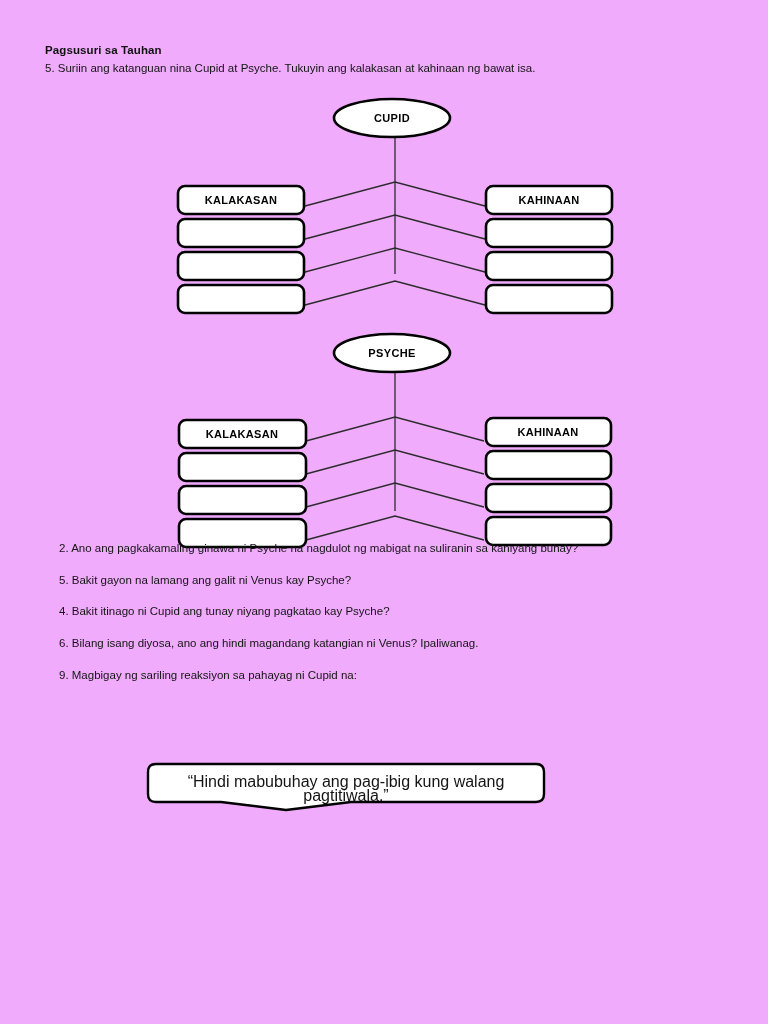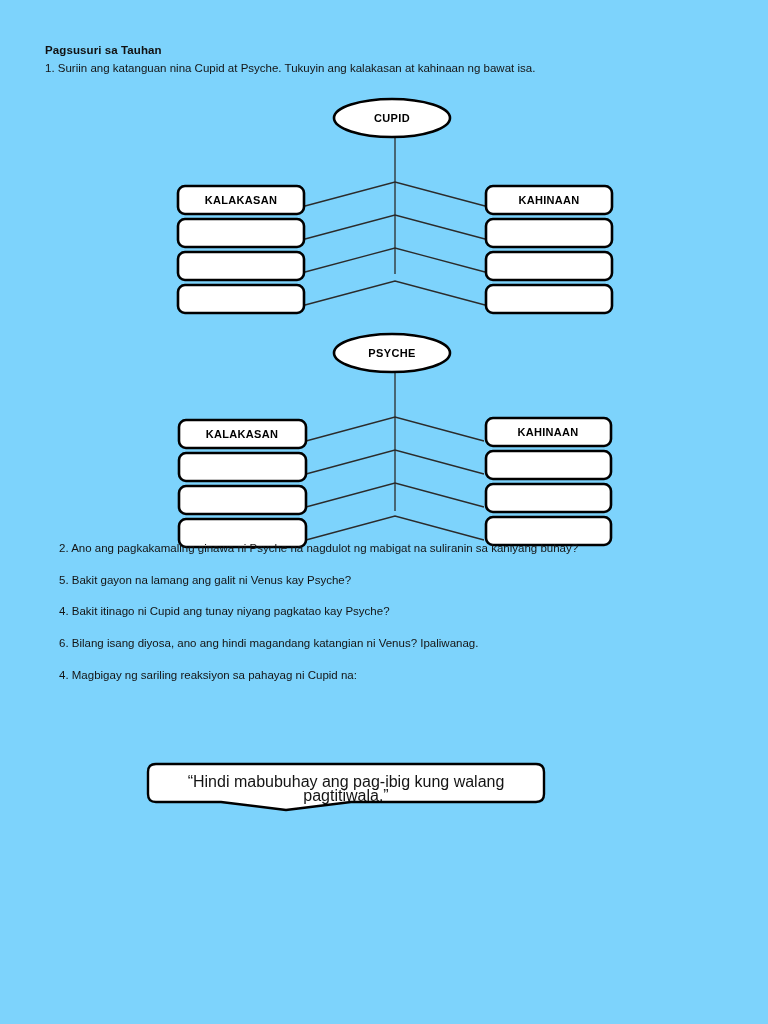--- a/index.html
+++ b/index.html
@@ -16,21 +16,21 @@
     color: #1a1a1a;
     overflow: hidden;
   }
 
   .page {
     position: absolute;
     left: 0;
     top: 0;
     width: 768px;
     height: 1024px;
-    background: #7dd3fc;
+    background: #f0abfc;
   }
 
   
   .header-block {
     position: absolute;
     left: 45px;
     top: 43px;
     width: 650px;
   }
   .doc-title {
@@ -151,21 +151,21 @@
     line-height: 14px;
   }
 </style>
 </head>
 <body>
 
 <div class="page">
 
   <div class="header-block">
     <div class="doc-title">Pagsusuri sa Tauhan</div>
-    <div class="instruction-line">1. Suriin ang katanguan nina Cupid at Psyche. Tukuyin ang kalakasan at kahinaan ng bawat isa.</div>
+    <div class="instruction-line">5. Suriin ang katanguan nina Cupid at Psyche. Tukuyin ang kalakasan at kahinaan ng bawat isa.</div>
   </div>
 
   <div class="diagram" id="diagram-cupid">
     <svg width="768" height="222" viewBox="0 0 768 222" xmlns="http://www.w3.org/2000/svg">
 
       <line class="dg-spine" x1="395" y1="41" x2="395" y2="178"></line>
 
       <polyline class="dg-connector" points="305,110 395,86 485,110"></polyline>
       <polyline class="dg-connector" points="305,143 395,119 485,143"></polyline>
       <polyline class="dg-connector" points="305,176 395,152 485,176"></polyline>
@@ -217,21 +217,21 @@
       <rect class="dg-box" x="486" y="153" width="125" height="28" rx="7" ry="7"></rect>
       <rect class="dg-box" x="486" y="186" width="125" height="28" rx="7" ry="7"></rect>
     </svg>
   </div>
 
   <div class="questions">
     <p class="question">2. Ano ang pagkakamaling ginawa ni Psyche na nagdulot ng mabigat na suliranin sa kaniyang buhay?</p>
     <p class="question">5. Bakit gayon na lamang ang galit ni Venus kay Psyche?</p>
     <p class="question">4. Bakit itinago ni Cupid ang tunay niyang pagkatao kay Psyche?</p>
     <p class="question">6. Bilang isang diyosa, ano ang hindi magandang katangian ni Venus? Ipaliwanag.</p>
-    <p class="question">4. Magbigay ng sariling reaksiyon sa pahayag ni Cupid na:</p>
+    <p class="question">9. Magbigay ng sariling reaksiyon sa pahayag ni Cupid na:</p>
   </div>
 
   <div class="quote-wrap">
     <svg width="400" height="52" viewBox="0 0 400 52" xmlns="http://www.w3.org/2000/svg">
       <path class="quote-bubble-shape" d="M 10,2
                L 390,2
                Q 398,2 398,10
                L 398,32
                Q 398,40 390,40
                L 205,40

